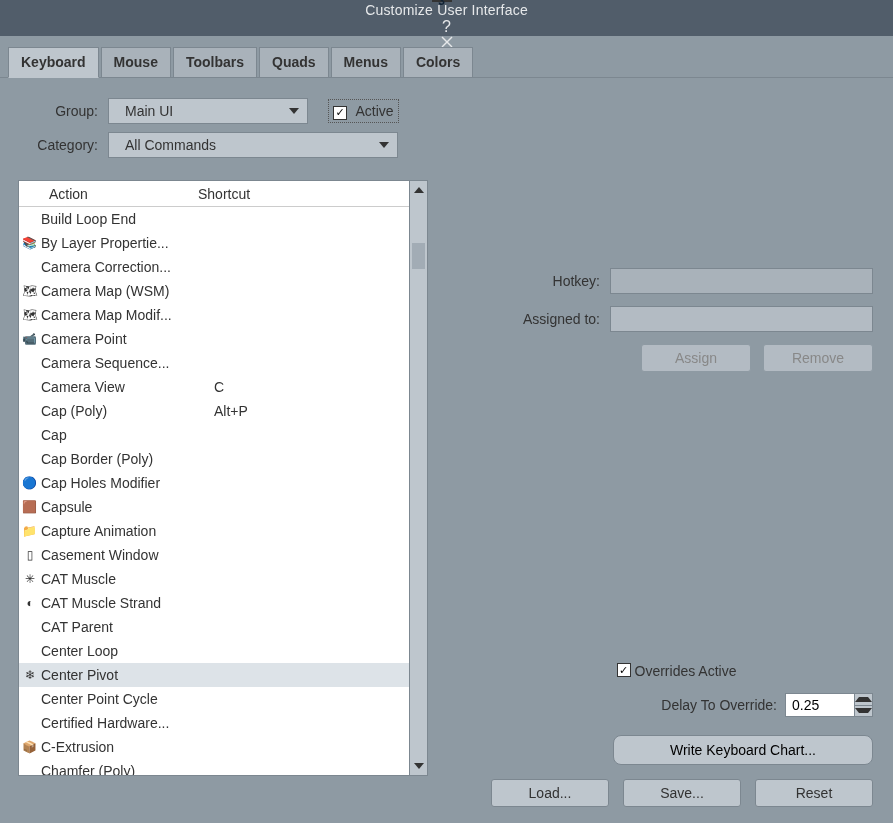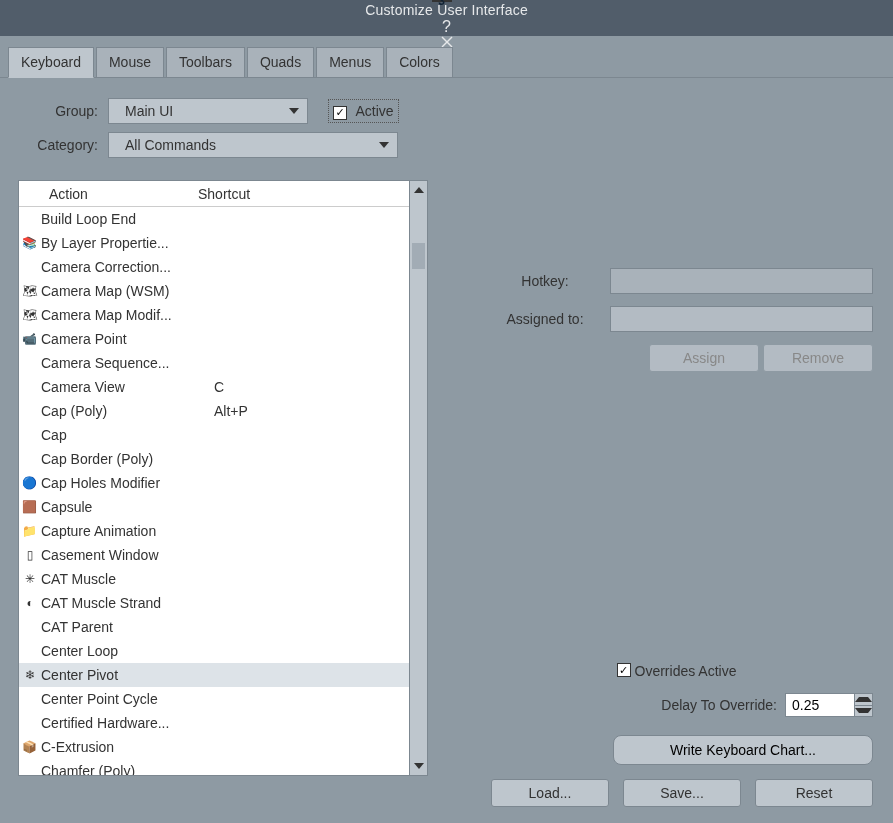--- a/index.html
+++ b/index.html
@@ -5,21 +5,21 @@
 * { box-sizing: border-box; margin: 0; padding: 0; font-family: "Segoe UI", Arial, sans-serif; }
 body { background: #8E9AA3; width: 893px; height: 823px; overflow: hidden; }
 .window { width: 893px; height: 823px; background: #8E9AA3; position: relative; }
 .titlebar { height: 36px; background: #515D6A; display: flex; align-items: center; padding: 0 8px; color: #E6E8EA; font-size: 14px; flex-direction: column; }
 .titlebar .appicon { width: 20px; height: 20px; background: #4CA6A6; border: 1px solid #333; margin-right: 10px; display: flex; align-items: center; justify-content: center; color: #fff; font-size: 11px; font-weight: bold; position: relative; }
 .titlebar .appicon::after { content: "3"; position: absolute; color: #123; font-weight: bold; font-size: 12px; }
 .titlebar .title { flex: 1; font-size: 14px; letter-spacing: 0.2px; }
 .titlebar .wbtn { width: 46px; height: 40px; display: flex; align-items: center; justify-content: center; color: #E6E8EA; font-size: 16px; }
 .titlebar .wbtn svg { stroke: #E6E8EA; }
 
-.tabbar { display: flex; align-items: flex-end; padding: 14px 8px 0 8px; border-bottom: 1px solid #7C8790; height: 42px; }
+.tabbar { display: flex; align-items: flex-end; padding: 14px 8px 0 8px; border-bottom: 1px solid #7C8790; height: 42px; font-weight: bold; }
 .tab { padding: 6px 12px 7px; font-size: 14px; color: #333; border: 1px solid transparent; margin-right: 2px; position: relative; top: 1px; }
 .tab.active { background: #BEC6CD; border: 1px solid #7C8790; border-bottom: 1px solid #BEC6CD; }
 .tab:not(.active) { border: 1px solid #7C8790; background: #A9B2BA; }
 
 .body { position: relative; padding: 18px 12px 12px; height: calc(100% - 82px); }
 
 .left { position: absolute; left: 18px; top: 20px; width: 410px; }
 .row { display: flex; align-items: center; margin-bottom: 8px; }
 .lbl { width: 90px; text-align: right; padding-right: 10px; font-size: 14px; color: #333; }
 .select { background: #BEC6CD; border: 1px solid #7C8790; height: 26px; display: flex; align-items: center; padding: 0 16px; font-size: 14px; color: #333; position: relative; }
@@ -39,23 +39,23 @@
 .tac { width: 175px; padding-left: 2px; white-space: nowrap; overflow: hidden; }
 .tsc { flex: 1; }
 .scroll { width: 18px; background: #BEC6CD; border-left: 1px solid #7C8790; position: relative; }
 .scroll .sbtn { height: 18px; display: flex; align-items: center; justify-content: center; }
 .scroll .sbtn .tri-up { border-left: 5px solid transparent; border-right: 5px solid transparent; border-bottom: 6px solid #333; }
 .scroll .sbtn .tri-dn { border-left: 5px solid transparent; border-right: 5px solid transparent; border-top: 6px solid #333; }
 .scroll .thumb { position: absolute; top: 62px; left: 2px; right: 2px; height: 26px; background: #A2ACB5; }
 
 .right { position: absolute; left: 480px; top: 20px; right: 20px; bottom: 12px; }
 .rrow { display: flex; align-items: center; margin-bottom: 12px; }
-.rlbl { width: 130px; text-align: center; font-size: 14px; color: #333; }
+.rlbl { width: 130px; text-align: right; padding-right: 10px; font-size: 14px; color: #333; }
 .tinput { flex: 1; height: 26px; background: #A9B2BA; border: 1px solid #7C8790; }
-.btnrow { display: flex; justify-content: flex-end; gap: 4px; margin-top: 6px; }
+.btnrow { display: flex; justify-content: flex-end; gap: 12px; margin-top: 6px; }
 .btn { min-width: 110px; height: 28px; background: #BEC6CD; border: 1px solid #8E9AA3; border-radius: 3px; font-size: 14px; color: #333; display: flex; align-items: center; justify-content: center; }
 .btn.disabled { color: #888; background: #B3BBC3; }
 .bottomright { position: absolute; bottom: 0; left: 0; right: 0; }
 .spin { display: flex; align-items: center; }
 .spin .numbox { width: 70px; height: 24px; background: #fff; border: 1px solid #7C8790; padding: 0 6px; font-size: 14px; display: flex; align-items: center; }
 .spin .spbtns { width: 18px; height: 24px; border: 1px solid #7C8790; border-left: none; background: #BEC6CD; display: flex; flex-direction: column; }
 .spin .spbtns div { flex: 1; display: flex; align-items: center; justify-content: center; }
 .spin .spbtns .su { border-bottom: 1px solid #7C8790; }
 .spin .spbtns .tri-up { border-left: 4px solid transparent; border-right: 4px solid transparent; border-bottom: 5px solid #333; }
 .spin .spbtns .tri-dn { border-left: 4px solid transparent; border-right: 4px solid transparent; border-top: 5px solid #333; }

